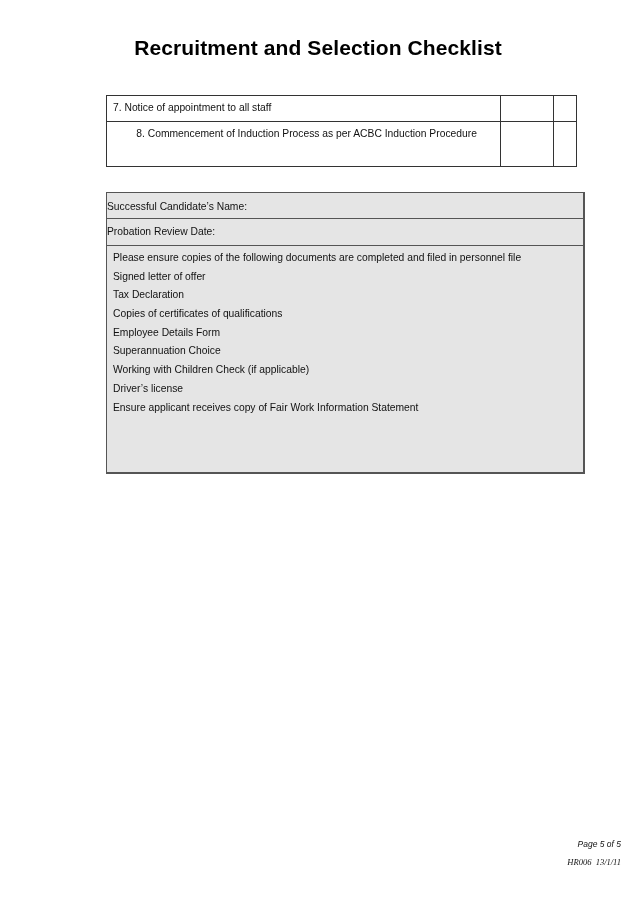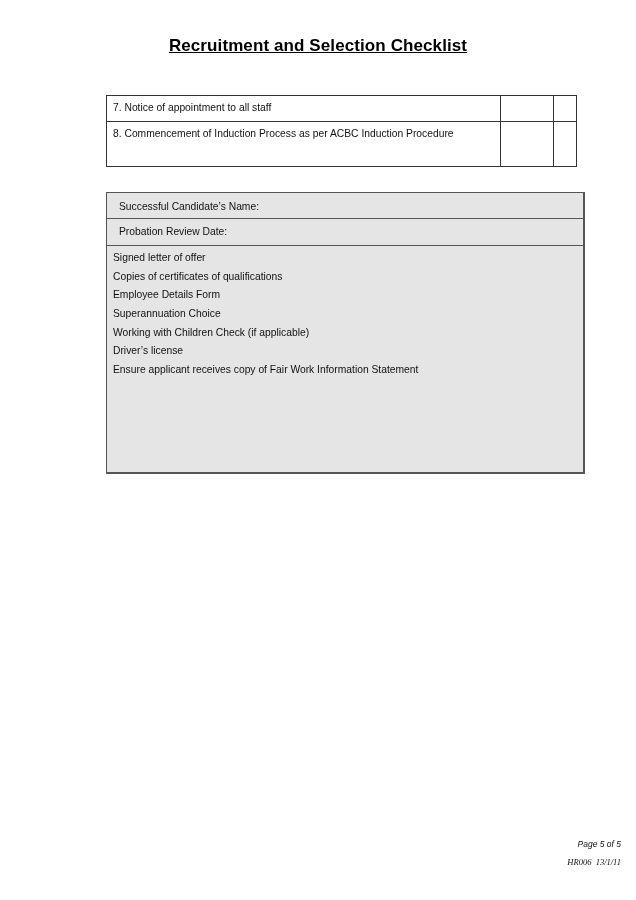--- a/index.html
+++ b/index.html
@@ -14,25 +14,24 @@
       overflow: hidden;
       font-family: "Liberation Sans", sans-serif;
       color: #111111;
     }
     .page-title {
       position: absolute;
       left: 0;
       width: 636px;
       top: 36px;
       text-align: center;
-      font-size: 17px;
+      font-size: 21px;
       font-weight: bold;
       color: #000;
       letter-spacing: 0.1px;
-      text-decoration: underline;
     }
     .task-table {
       position: absolute;
       left: 106px;
       top: 95px;
       width: 471px;
       border-collapse: collapse;
       table-layout: fixed;
     }
     .task-table td {
@@ -42,38 +41,38 @@
       padding: 0 0 0 6px;
       color: #111;
     }
     .task-table td.label-cell {
       width: 378px;
     }
     .task-table td.check-a { width: 51px; padding: 0; }
     .task-table td.check-b { width: 21px; padding: 0; }
     .task-table tr.row-7 td { height: 25px; }
     .task-table tr.row-7 td.label-cell { padding-top: 6px; height: 19px; }
-    .task-table tr.row-8 td { height: 44px; }
+    .task-table tr.row-8 td { height: 44px; text-align: center; }
     .task-table tr.row-8 td.label-cell { padding-top: 6px; height: 38px; }
 
     .candidate-box {
       position: absolute;
       left: 106px;
       top: 192px;
       width: 479px;
       height: 282px;
       background: #e5e5e5;
       border: 1.3px solid #555;
       border-right: 2.5px solid #555;
       border-bottom: 2.5px solid #555;
       box-sizing: border-box;
     }
     .box-row {
       font-size: 10.3px;
-      padding-left: 12px;
+      padding-left: 0;
       color: #111;
     }
     .box-row.name-row {
       height: 26px;
       line-height: 27px;
       border-bottom: 1.3px solid #555;
       box-sizing: border-box;
     }
     .box-row.date-row {
       height: 27px;
@@ -119,21 +118,23 @@
     <td class="check-a"></td>
     <td class="check-b"></td>
   </tr>
 </tbody>
   </table>
 
 <div class="candidate-box">
   <div class="box-row name-row">Successful Candidate’s Name:</div>
   <div class="box-row date-row">Probation Review Date:</div>
   <div class="doc-list">
+    <div class="line">Please ensure copies of the following documents are completed and filed in personnel file</div>
     <div class="line">Signed letter of offer</div>
+    <div class="line">Tax Declaration</div>
     <div class="line">Copies of certificates of qualifications</div>
     <div class="line">Employee Details Form</div>
     <div class="line">Superannuation Choice</div>
     <div class="line">Working with Children Check (if applicable)</div>
     <div class="line">Driver’s license</div>
     <div class="line">Ensure applicant receives copy of Fair Work Information Statement</div>
   </div>
 </div>
 
 <div class="footer page-num">Page 5 of 5</div>

